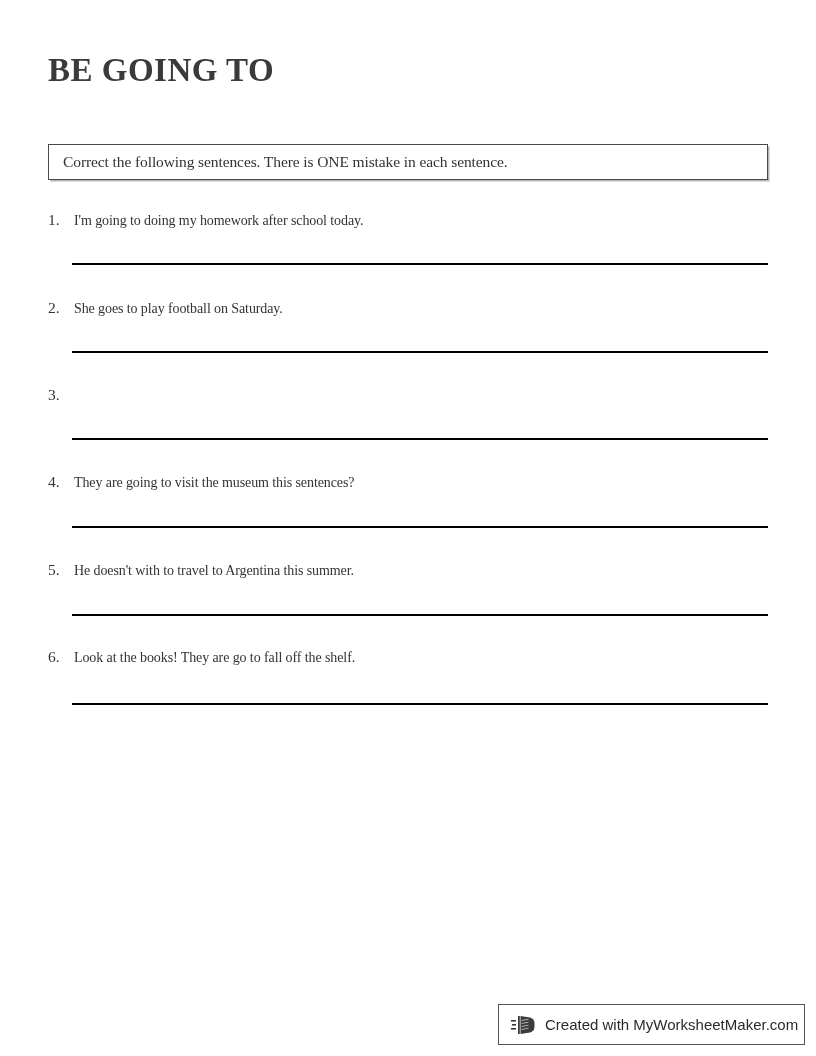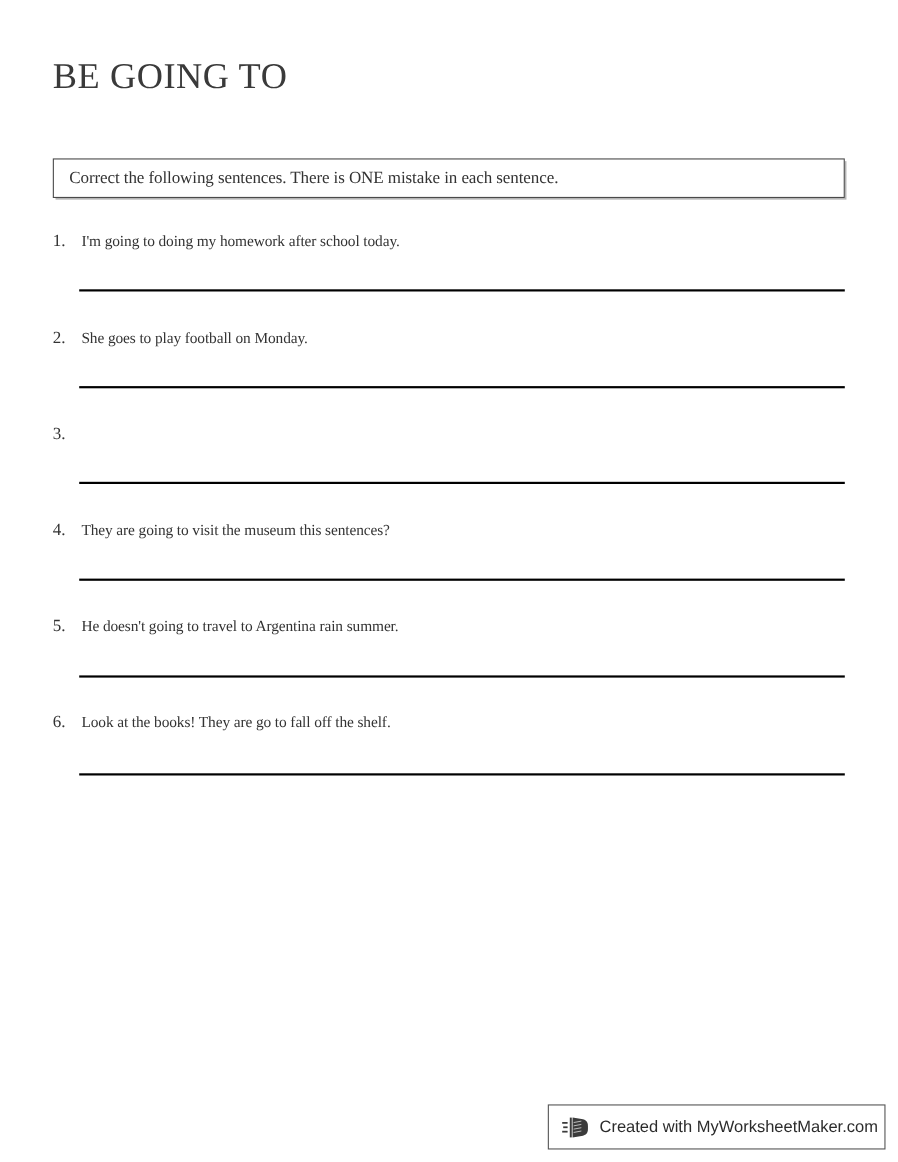--- a/index.html
+++ b/index.html
@@ -23,21 +23,21 @@
   }
 
   
   .worksheet-title {
     position: absolute;
     left: 48px;
     top: 48px;
     font-size: 33px;
     letter-spacing: 0.5px;
     color: #3a3a3a;
-    font-weight: 400;
+    font-weight: 700;
     line-height: 44px;
     white-space: nowrap;
   }
 
   
   .instruction-box {
     position: absolute;
     left: 48px;
     top: 144px;
     width: 720px;
@@ -139,21 +139,21 @@
       <div class="q-row">
         <span class="q-number">1.</span>
         <span class="q-text">I'm going to doing my homework after school today.</span>
       </div>
     </div>
     <div class="answer-line" style="top:263px;"></div>
 
     <div class="question" style="top:299px;">
       <div class="q-row">
         <span class="q-number">2.</span>
-        <span class="q-text">She goes to play football on Monday.</span>
+        <span class="q-text">She goes to play football on Saturday.</span>
       </div>
     </div>
     <div class="answer-line" style="top:351px;"></div>
 
     <div class="question" style="top:386px;">
       <div class="q-row">
         <span class="q-number">3.</span>
       </div>
     </div>
     <div class="answer-line" style="top:438px;"></div>
@@ -162,21 +162,21 @@
       <div class="q-row">
         <span class="q-number">4.</span>
         <span class="q-text">They are going to visit the museum this sentences?</span>
       </div>
     </div>
     <div class="answer-line" style="top:526px;"></div>
 
     <div class="question" style="top:561px;">
       <div class="q-row">
         <span class="q-number">5.</span>
-        <span class="q-text">He doesn't going to travel to Argentina rain summer.</span>
+        <span class="q-text">He doesn't with to travel to Argentina this summer.</span>
       </div>
     </div>
     <div class="answer-line" style="top:614px;"></div>
 
     <div class="question" style="top:648px;">
       <div class="q-row">
         <span class="q-number">6.</span>
         <span class="q-text">Look at the books! They are go to fall off the shelf.</span>
       </div>
     </div>

